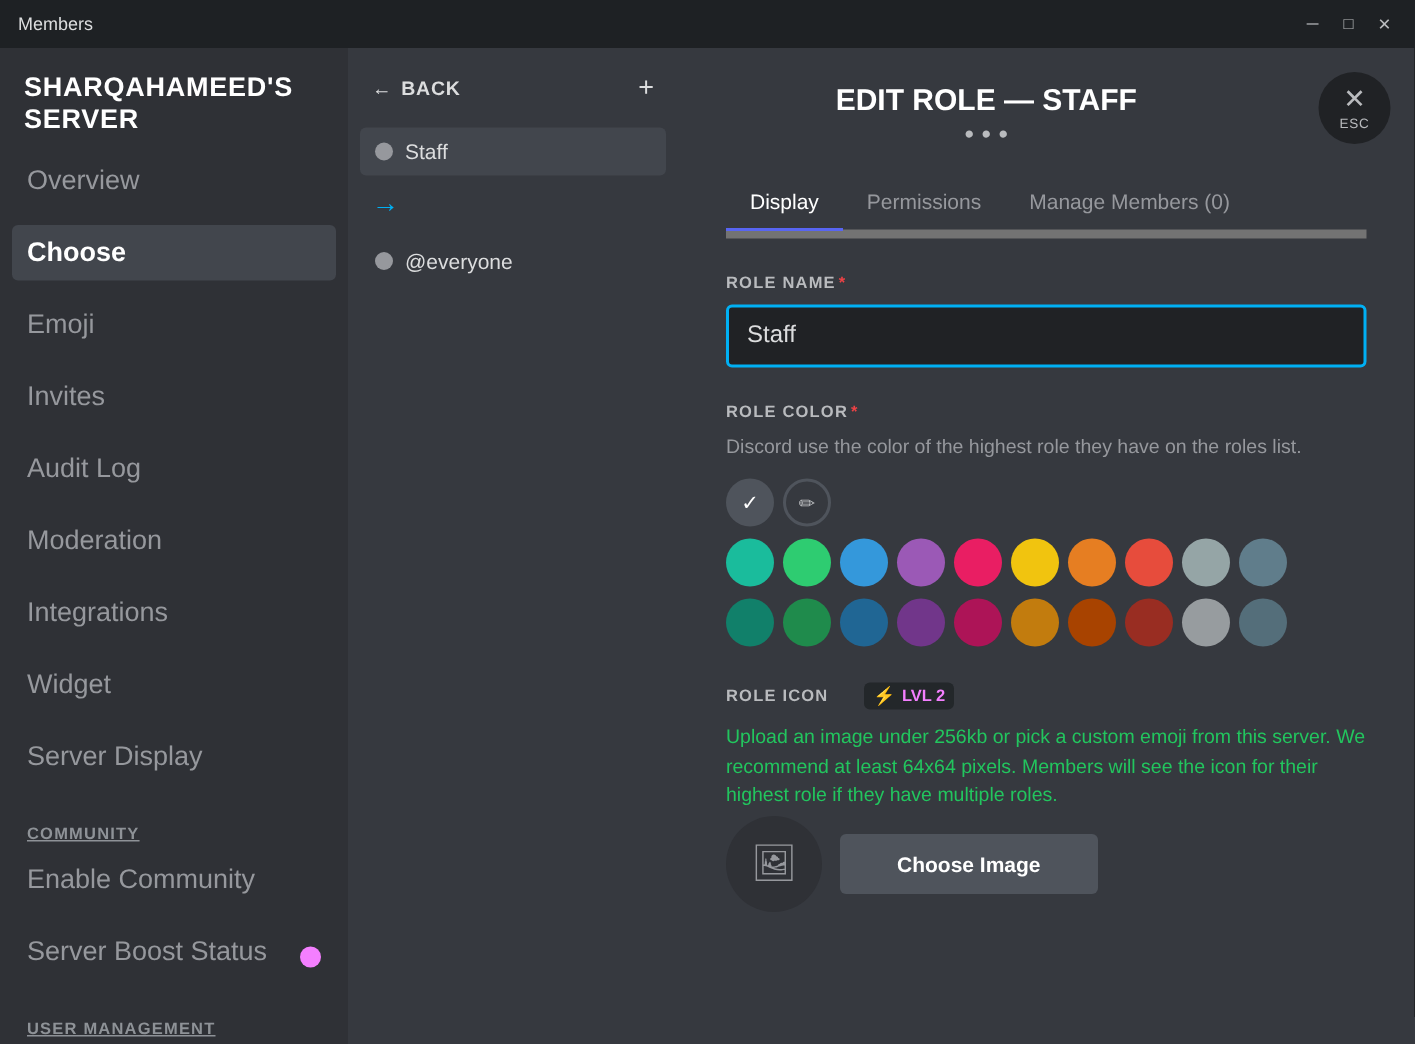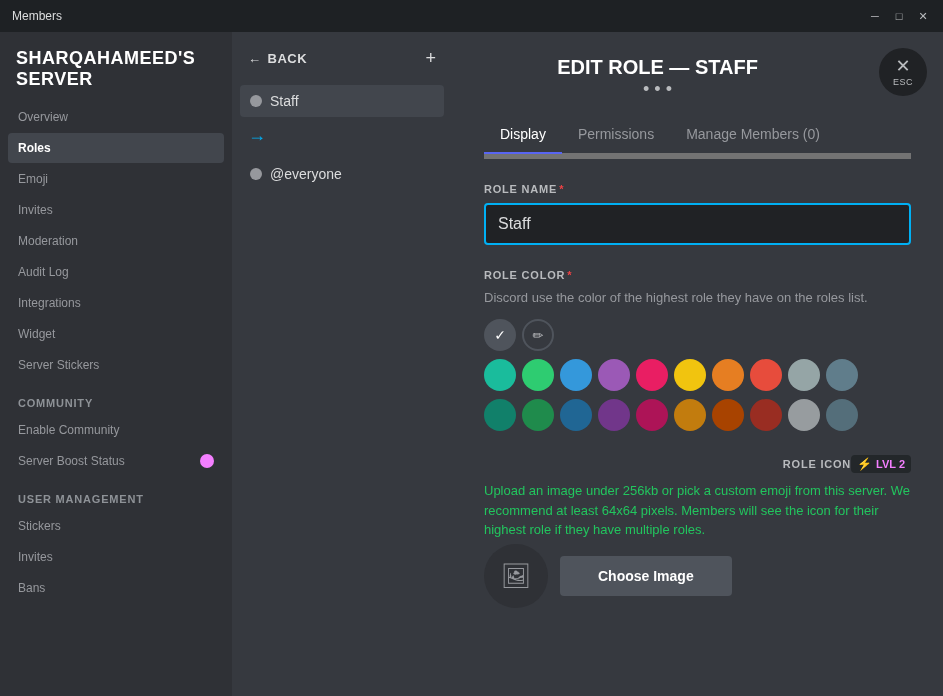--- a/index.html
+++ b/index.html
@@ -65,40 +65,41 @@
     .server-name {
       color: #ffffff;
       font-size: 18px;
       font-weight: 700;
       padding: 0 8px 12px 8px;
       text-transform: uppercase;
       letter-spacing: 0.5px;
     }
     .sidebar-item {
       display: flex;
-      align-items: flex-start;
+      align-items: flex-end;
       padding: 8px 10px;
       border-radius: 4px;
       cursor: pointer;
-      font-size: 12px;
+      font-size: 18px;
       color: #96989d;
-      margin-bottom: 1px;
+      margin-bottom: 11px;
     }
     .sidebar-item.active {
       background: #42464d;
       color: #ffffff;
       font-weight: 600;
     }
     .sidebar-section {
       color: #8e9297;
       font-size: 11px;
       font-weight: 700;
       text-transform: uppercase;
       letter-spacing: 0.8px;
       padding: 16px 10px 6px 10px;
+      text-decoration: underline;
     }
     .sidebar-item-badge {
       margin-left: auto;
       width: 14px;
       height: 14px;
       background: #f47fff;
       border-radius: 50%;
     }
 
     
@@ -270,23 +271,22 @@
     }
     .color-swatch.checkmark { background: #4f545c; }
     .color-swatch.pencil { background: #36393f; border: 2px solid #4f545c; }
     .check-icon { color: white; font-size: 14px; }
     .pencil-icon { color: #b9bbbe; font-size: 13px; }
 
     .role-icon-section { }
     .role-icon-header {
       display: flex;
       align-items: center;
-      gap: 0;
+      gap: 24px;
       margin-bottom: 8px;
-      justify-content: flex-end;
     }
     .role-icon-label {
       font-size: 11px;
       font-weight: 700;
       text-transform: uppercase;
       letter-spacing: 0.8px;
       color: #b9bbbe;
     }
     .lvl-badge {
       display: flex;
@@ -349,42 +349,42 @@
 
 <div class="app-body">
 
   <div class="sidebar">
     <div class="server-name">SHARQAHAMEED'S SERVER</div>
 
     <div class="sidebar-item">
       <span>Overview</span>
     </div>
     <div class="sidebar-item active">
-      <span>Roles</span>
+      <span>Choose</span>
     </div>
     <div class="sidebar-item">
       <span>Emoji</span>
     </div>
     <div class="sidebar-item">
       <span>Invites</span>
     </div>
     <div class="sidebar-item">
+      <span>Audit Log</span>
+    </div>
+    <div class="sidebar-item">
       <span>Moderation</span>
     </div>
     <div class="sidebar-item">
-      <span>Audit Log</span>
-    </div>
-    <div class="sidebar-item">
       <span>Integrations</span>
     </div>
     <div class="sidebar-item">
       <span>Widget</span>
     </div>
     <div class="sidebar-item">
-      <span>Server Stickers</span>
+      <span>Server Display</span>
     </div>
 
     <div class="sidebar-section">COMMUNITY</div>
     <div class="sidebar-item">
       <span>Enable Community</span>
     </div>
     <div class="sidebar-item">
       <span>Server Boost Status</span>
       <span class="sidebar-item-badge"></span>
     </div>

